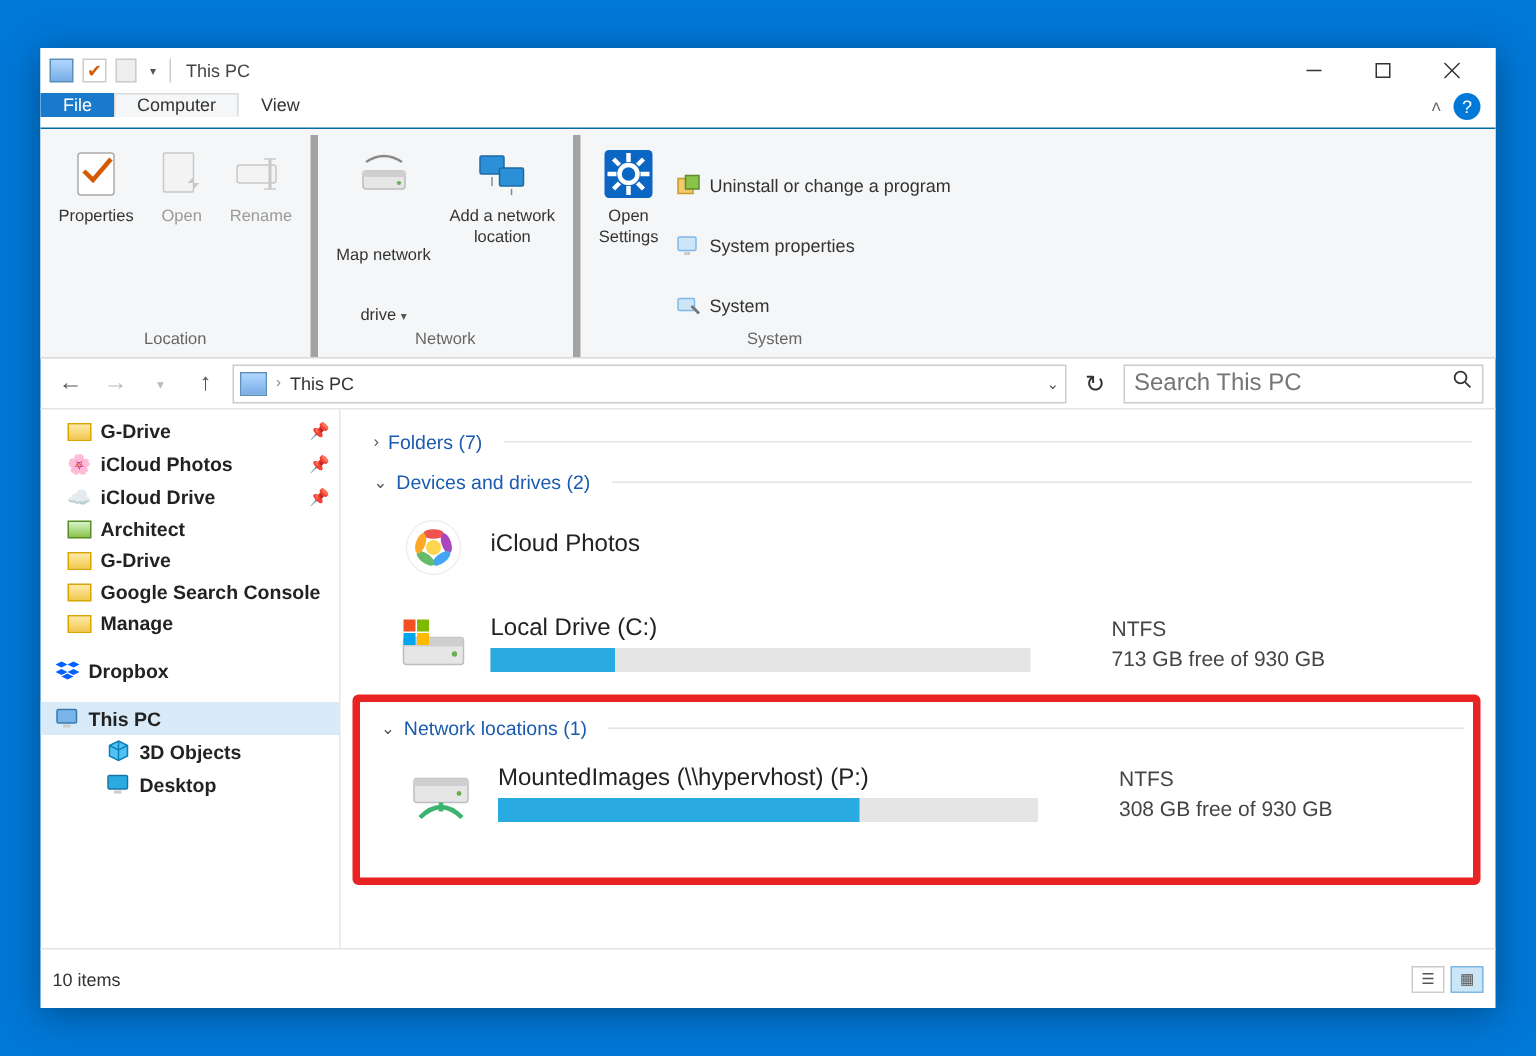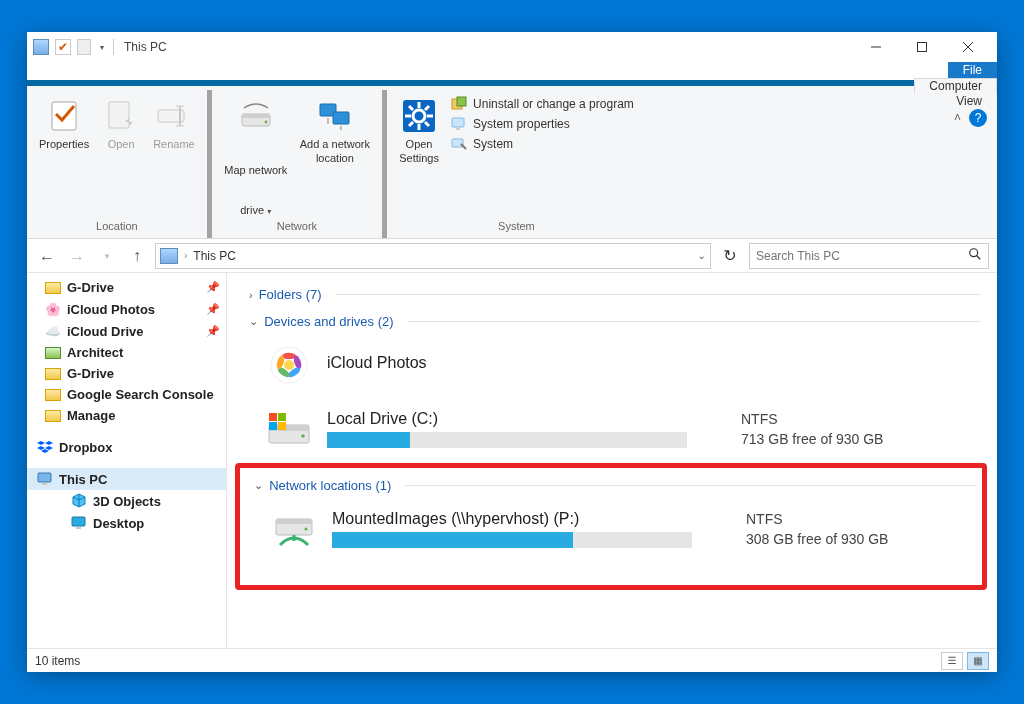--- a/index.html
+++ b/index.html
@@ -13,54 +13,54 @@
 .qat-check { width: 16px; height: 16px; border: 1px solid #ccc; color: #d35a00; font-size: 12px; display:flex; align-items:center; justify-content:center;}
 .qat-doc { width: 14px; height: 16px; background: #eee; border: 1px solid #ccc; }
 .qat-drop { width: 10px; height: 10px; display:flex; align-items:center; justify-content:center; color:#555; font-size: 8px; }
 .titlebar .sep { width: 1px; height: 16px; background: #ccc; margin: 0 6px; }
 .titlebar .title { font-size: 12px; color: #444; margin-left: 4px; }
 .titlebar .spacer { flex: 1; }
 .winbtn { width: 46px; height: 30px; display:flex; align-items:center; justify-content:center; color:#333; }
 .winbtn svg { width: 12px; height: 12px; }
 
 
-.tabsrow { height: 24px; display: flex; align-items: flex-end; background: #fff; border-bottom: 6px solid #0369a1; position: relative; flex-direction: column; }
+.tabsrow { height: 24px; display: flex; align-items: flex-start; background: #fff; border-bottom: 1px solid #0369a1; position: relative; }
 .tab { padding: 0 14px; font-size: 12px; color: #333; display: flex; align-items: center; border: 1px solid transparent; }
 .tab.file { background: #1979ca; color: #fff; }
 .tab.active { background: #f5f6f7; border: 1px solid #dadada; border-bottom: 1px solid #f5f6f7; margin-bottom:-1px; }
 .tabsrow .right { margin-left: auto; display: flex; align-items:center; gap:8px; padding-right:10px; }
 .collapse-chevron { font-size: 12px; color: #666; }
 .help-badge { width: 18px; height: 18px; border-radius: 50%; background: #0078d7; color: #fff; font-size: 12px; display:flex; align-items:center; justify-content:center;}
 
 
 .ribbon { background: #f5f6f7; border-bottom: 1px solid #dadada; display: flex; padding: 4px 0 0 0; }
 .group { border-right: 5px solid #a3a3a3; padding: 4px 6px 2px 6px; display:flex; flex-direction: column;}
 .group-body { flex:1; display:flex; align-items:flex-start;}
 .group-label { text-align:center; font-size: 11px; color: #666; padding: 2px 0 4px 0;}
 .rbtn { display:flex; flex-direction:column; align-items:center; justify-content:flex-start; padding: 2px 6px; font-size: 11px; color:#333; gap:2px; min-width: 52px; }
 .rbtn.dim { color: #9a9a9a; }
 .rbtn .caret { font-size: 8px; color:#555;}
 .rig { width: 40px; height: 40px; display:flex; align-items:center; justify-content:center; }
 .rig svg { width: 36px; height: 36px; }
 .syslist { display:flex; flex-direction:column; gap: 4px; padding: 2px 6px; font-size: 12px; color:#333;}
-.syslist .row { display:flex; align-items:center; gap:6px;}
+.syslist .row { display:flex; align-items:center; gap:6px;margin-top:20px;}
 .syslist .ic { width: 16px; height: 16px; display:flex; align-items:center; justify-content:center;}
 
 
 .addrbar { height: 34px; display: flex; align-items: center; gap: 6px; padding: 2px 8px; border-bottom: 1px solid #e5e5e5;}
 .navbtn { width: 24px; height: 24px; color: #555; display:flex; align-items:center; justify-content:center;}
 .navbtn.dim { color: #bbb; }
 .addrbox { flex: 1; display:flex; align-items:center; border: 1px solid #ccc; height: 26px; padding: 0 4px; gap:6px;}
 .addr-ic { width: 18px; height: 16px; background: linear-gradient(#b0d6ff,#78ade6); border: 1px solid #5b8fb8;}
 .crumb-sep { color: #888; font-size: 10px;}
 .addr-text { font-size: 12px; color:#333;}
 .addr-drop { margin-left:auto; color:#555; font-size:10px;}
 .refreshbtn { width: 26px; height: 26px; display:flex; align-items:center; justify-content:center; color:#333;}
 .searchbox { width: 240px; height: 26px; border:1px solid #ccc; display:flex; align-items:center; padding: 0 6px;}
-.searchbox input { border:none; outline:none; font-size:12px; color:#888; flex:1;}
+.searchbox input { border:none; outline:none; font-size:16px; color:#888; flex:1;}
 .searchbox .mag { color:#333; }
 
 
 .body { flex:1; display:flex; min-height:0;}
 .sidebar { width: 200px; border-right: 1px solid #e5e5e5; overflow-y:auto; position:relative; padding: 4px 0; display:flex; flex-direction:column;}
 .sidebar::-webkit-scrollbar{width:16px;} .sidebar::-webkit-scrollbar-thumb{background:#c2c2c2;}
 .sb-item { display:flex; align-items:center; gap:6px; padding: 3px 6px 3px 18px; font-size: 13px; color:#222; white-space:nowrap; overflow:hidden; text-overflow: ellipsis; font-weight: bold;}
 .sb-item.d1 { padding-left: 44px; }
 .sb-item.selected { background: #d9eaf9; }
 .sb-item .pin { color: #666; font-size: 11px; }
@@ -76,21 +76,21 @@
 .item-row { display:flex; align-items:center; gap: 14px; padding: 6px 0 10px 16px;}
 .ir-icon { width: 48px; height: 48px; display:flex; align-items:center; justify-content:center;}
 .ir-main { flex: 0 0 400px;}
 .ir-title { font-size: 16px; color:#222; margin-bottom:4px;}
 .ir-meta { display:flex; flex-direction:column; gap:4px; font-size: 14px; color:#444;}
 .progress { width: 360px; height: 16px; background:#e5e5e5;}
 .progress .fill { height:100%; background:#29abe2;}
 .highlight-box { border: 5px solid #e92323; border-radius: 4px; margin: 0 -6px 6px -14px; padding: 4px 6px 22px 14px;}
 
 
-.statusbar { height: 24px; border-top: 1px solid #e5e5e5; display:flex; align-items:center; padding: 0 8px; font-size: 12px; color:#333; gap:12px;}
+.statusbar { height: 40px; border-top: 1px solid #e5e5e5; display:flex; align-items:center; padding: 0 8px; font-size: 12px; color:#333; gap:12px;}
 .statusbar .right { margin-left:auto; display:flex; align-items:center; gap:4px;}
 .viewbtn { width:22px; height:18px; border:1px solid #ccc; display:flex; align-items:center; justify-content:center; color:#555; font-size:10px;}
 .viewbtn.active { background:#cde6f7; border-color:#7fb8e6;}
 
 </style>
 </head>
 <body>
 
 <div class="window">
 

